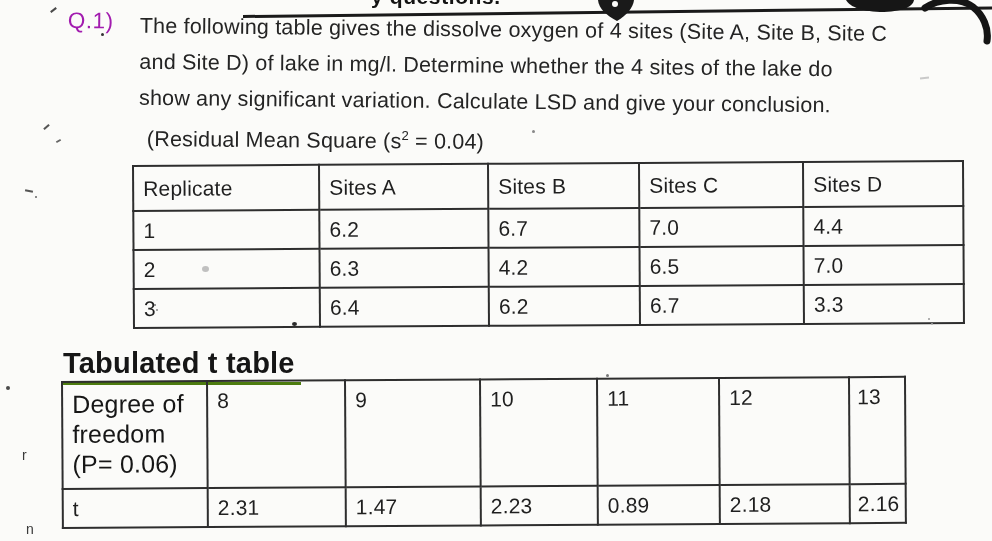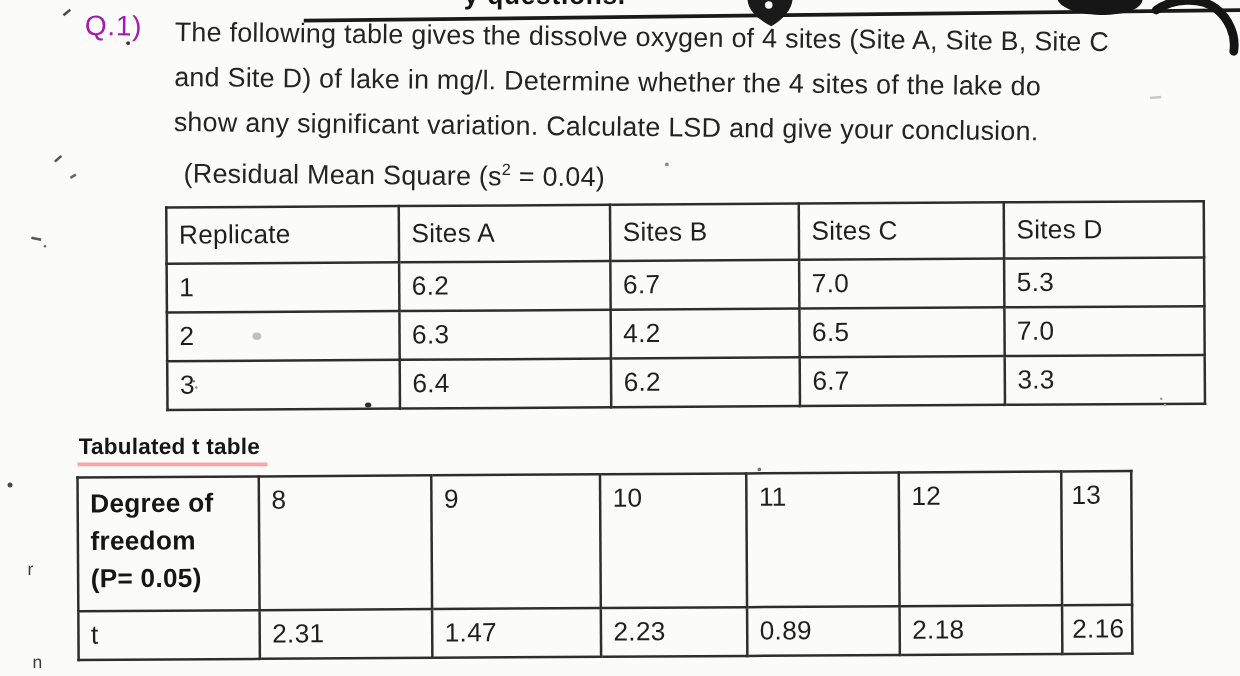--- a/index.html
+++ b/index.html
@@ -25,26 +25,26 @@
   .tblwrap1{position:absolute;left:132px;top:165px;transform:rotate(-0.35deg);transform-origin:left top;}
   .tblwrap2{position:absolute;left:61px;top:381px;transform:rotate(-0.35deg);transform-origin:left top;}
   table.scan{border-collapse:collapse;table-layout:fixed;}
   table.scan th,table.scan td{
     border:2px solid #2e2e2e;font-size:21px;font-weight:400;text-align:left;
     padding:3px 8px 3px 9px;color:#1f1f1f;letter-spacing:.2px;white-space:nowrap;overflow:hidden;
     vertical-align:middle;
   }
   .t1 thead th{height:37px;}
   .t1 tbody td{height:31px;}
-  .t2 .dfhead{font-weight:700;font-size:21px;line-height:30px;vertical-align:top;padding-top:6px;white-space:normal;color:#161616;}
+  .t2 .dfhead{font-weight:400;font-size:25px;line-height:30px;vertical-align:top;padding-top:6px;white-space:normal;color:#161616;}
   .t2 .dfval{vertical-align:top;padding-top:7px;height:95px;}
   .t2 .trow td{height:31px;}
   .t2 .narrow{padding-left:7px;padding-right:3px;margin-left:19px;}
-  .t2-title{position:absolute;left:62px;top:347px;font-size:18px;font-weight:700;color:#161616;
-    letter-spacing:.2px;border-bottom:3px solid #fca5a5;padding:0 6px 2px 1px;}
+  .t2-title{position:absolute;left:62px;top:347px;font-size:29px;font-weight:700;color:#161616;
+    letter-spacing:.2px;border-bottom:3px solid #4d7c0f;padding:0 6px 2px 1px;}
   
   .mk{position:absolute;background:#555;}
   .dot{border-radius:50%;}
   .mk-glyph{position:absolute;font-size:14px;color:#3a3a3a;background:none;}
 </style>
 </head>
 <body>
 
 <div class="canvas">
 
@@ -90,21 +90,21 @@
           <th>Sites C</th>
           <th>Sites D</th>
         </tr>
       </thead>
       <tbody>
         <tr>
           <td>1</td>
           <td>6.2</td>
           <td>6.7</td>
           <td>7.0</td>
-          <td>5.3</td>
+          <td>4.4</td>
         </tr>
         <tr>
           <td>2</td>
           <td>6.3</td>
           <td>4.2</td>
           <td>6.5</td>
           <td>7.0</td>
         </tr>
         <tr>
           <td>3</td>
@@ -128,21 +128,21 @@
           <col style="width:117px">
           <col style="width:122px">
           <col style="width:130px">
           <col style="width:56px">
       </colgroup>
       <tbody>
         <tr>
           <td class="dfhead">
             <div>Degree of</div>
             <div>freedom</div>
-            <div>(P= 0.05)</div>
+            <div>(P= 0.06)</div>
           </td>
           <td class="dfval">8</td>
           <td class="dfval">9</td>
           <td class="dfval">10</td>
           <td class="dfval">11</td>
           <td class="dfval">12</td>
           <td class="dfval narrow">13</td>
         </tr>
         <tr class="trow">
           <td>t</td>

